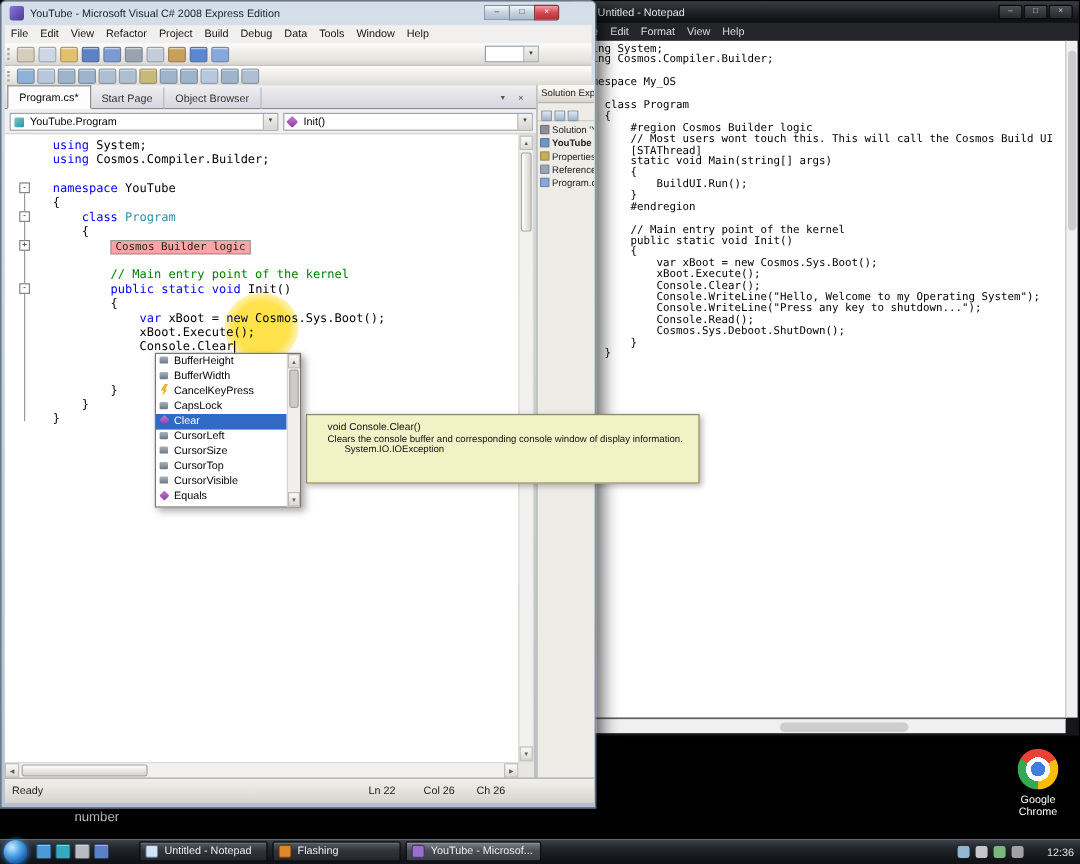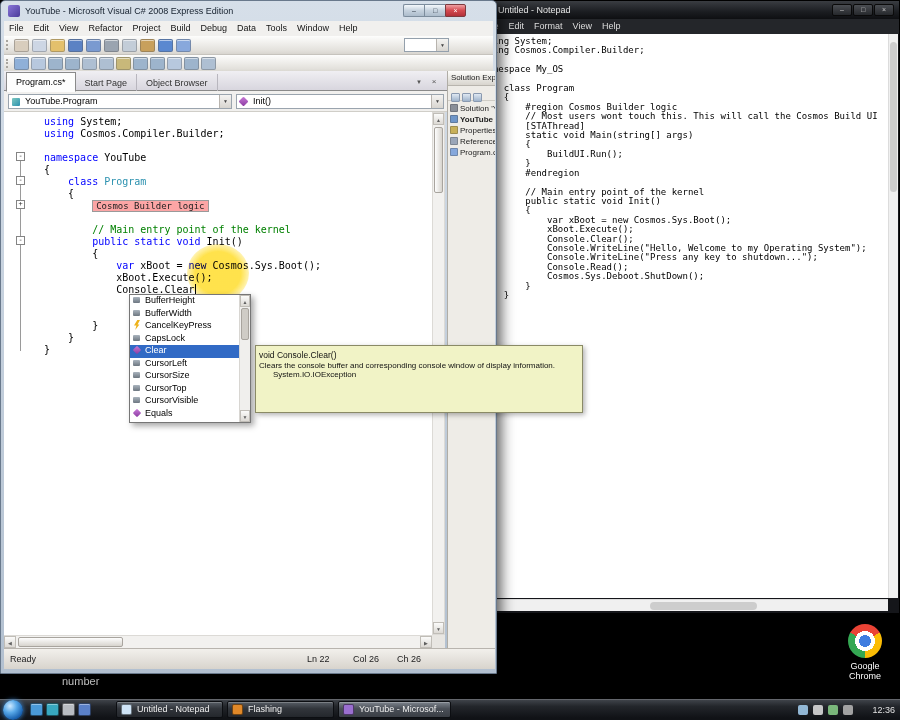--- a/index.html
+++ b/index.html
@@ -101,21 +101,21 @@
   #is-list{position:absolute;left:0;top:0;right:11px;bottom:0;overflow:hidden;}
   .is-row{height:12.5px;font-size:9px;display:flex;align-items:flex-start;padding-left:2px;color:#000;white-space:nowrap;}
   .is-row.sel{background:var(--sel);color:#fff;}
   .is-ic{width:10px;height:10px;margin-right:3px;flex:0 0 auto;position:relative;}
   .is-ic.property::before{content:"";position:absolute;left:1px;top:2px;width:7px;height:6px;background:linear-gradient(#aab4be,#6d7781);border-radius:1px;}
   .is-ic.method::before{content:"";position:absolute;left:2px;top:2px;width:6px;height:6px;background:linear-gradient(135deg,#c87ad8,#8a3aa0);transform:rotate(45deg);border-radius:1px;}
   .is-ic.event::before{content:"";position:absolute;left:2px;top:0;width:6px;height:10px;background:#eeb31b;clip-path:polygon(55% 0,100% 0,60% 45%,90% 45%,20% 100%,40% 55%,0 55%);}
   #is-scroll{position:absolute;right:0;top:0;width:11px;height:100%;background:#f0efed;border-left:1px solid #d8d6d2;}
   #is-thumb{position:absolute;left:1px;right:1px;top:13px;height:32px;background:#cfccc6;border:1px solid #a8a49e;border-radius:2px;}
   
-  #is-tip{position:absolute;left:254px;top:344px;width:328px;height:68px;background:var(--tip_bg);border:1px solid #8a8a66;z-index:31;font-size:8px;color:#111;padding:4px 3px;box-shadow:2px 2px 5px rgba(0,0,0,.3);}
+  #is-tip{position:absolute;left:254px;top:344px;width:328px;height:58px;background:var(--tip_bg);border:1px solid #8a8a66;z-index:31;font-size:8px;color:#111;padding:4px 17px;box-shadow:2px 2px 5px rgba(0,0,0,.3);}
   #tip-sig{font-size:8.5px;margin-bottom:1px;white-space:nowrap;}
   #tip-desc{white-space:nowrap;}
   #tip-exc-label{margin-top:8px;}
   #tip-exc{padding-left:14px;}
 
   
   #caption{position:absolute;left:62px;top:675px;font-size:11px;color:#ededed;z-index:6;}
   #chrome-icon{position:absolute;left:848px;top:624px;width:34px;height:34px;border-radius:50%;z-index:6;
     background:
       radial-gradient(circle at 50% 50%, #3f7de0 0 6px, #ffffff 6px 10px, rgba(0,0,0,0) 10px),

